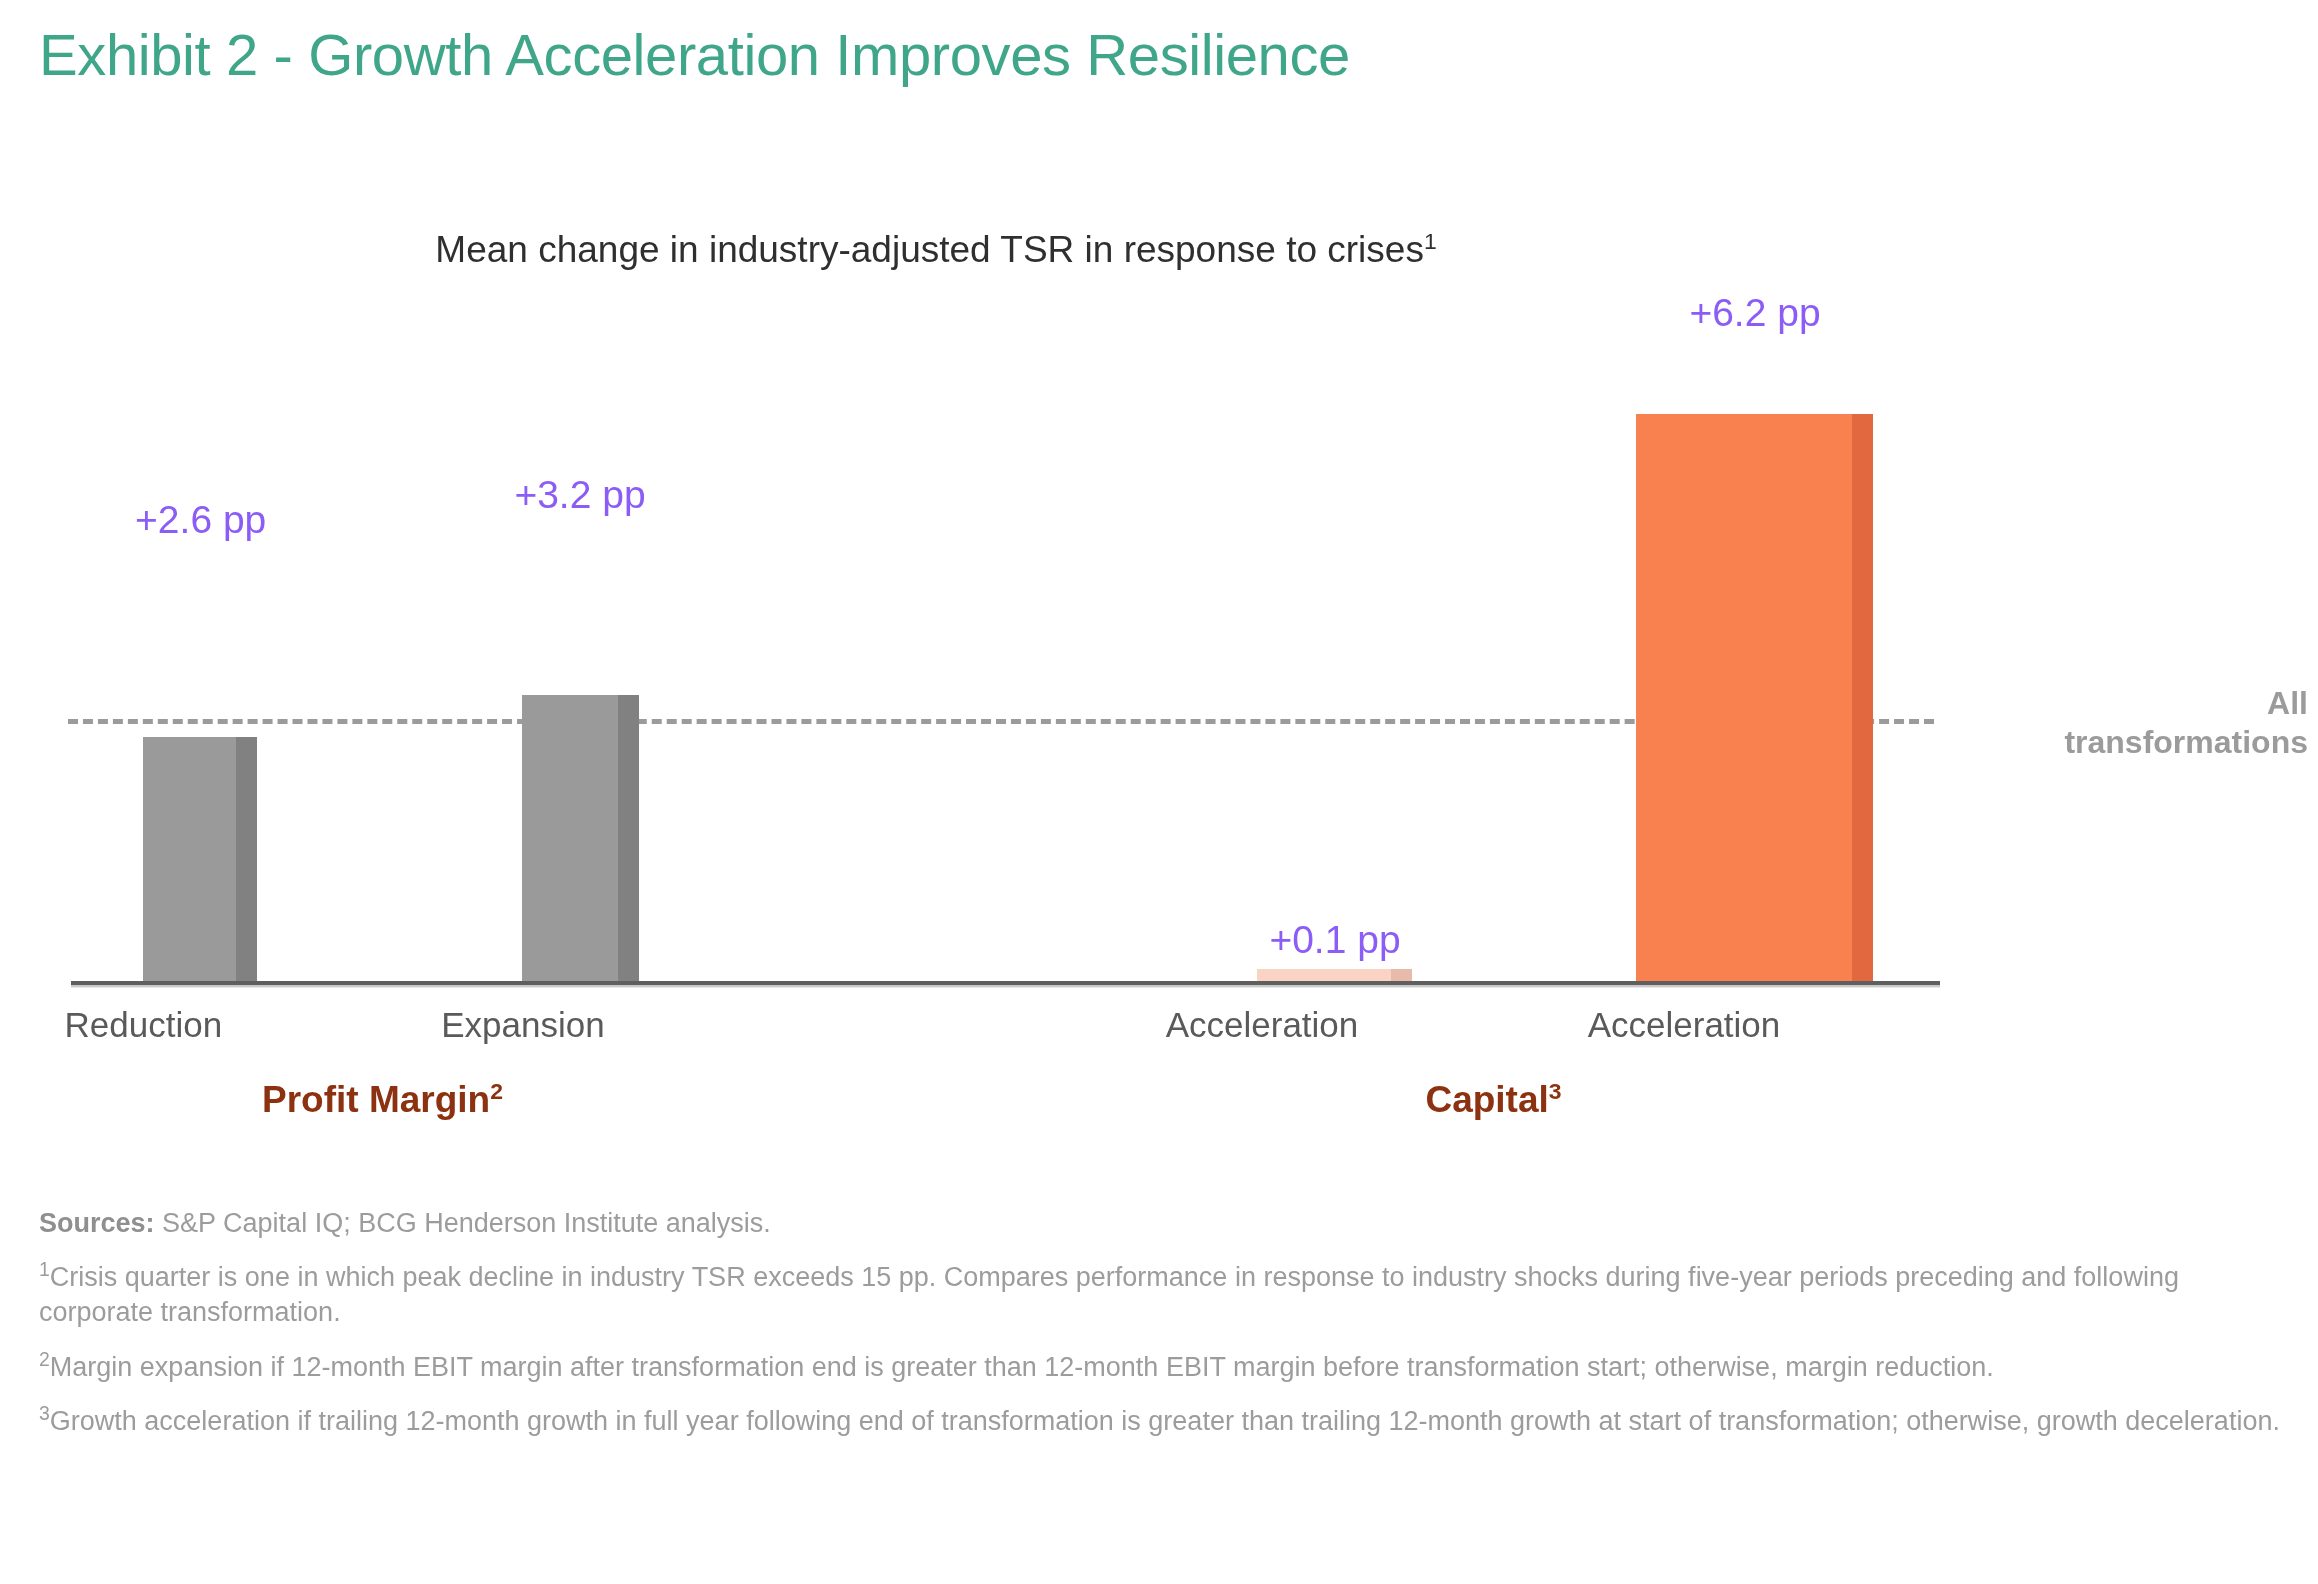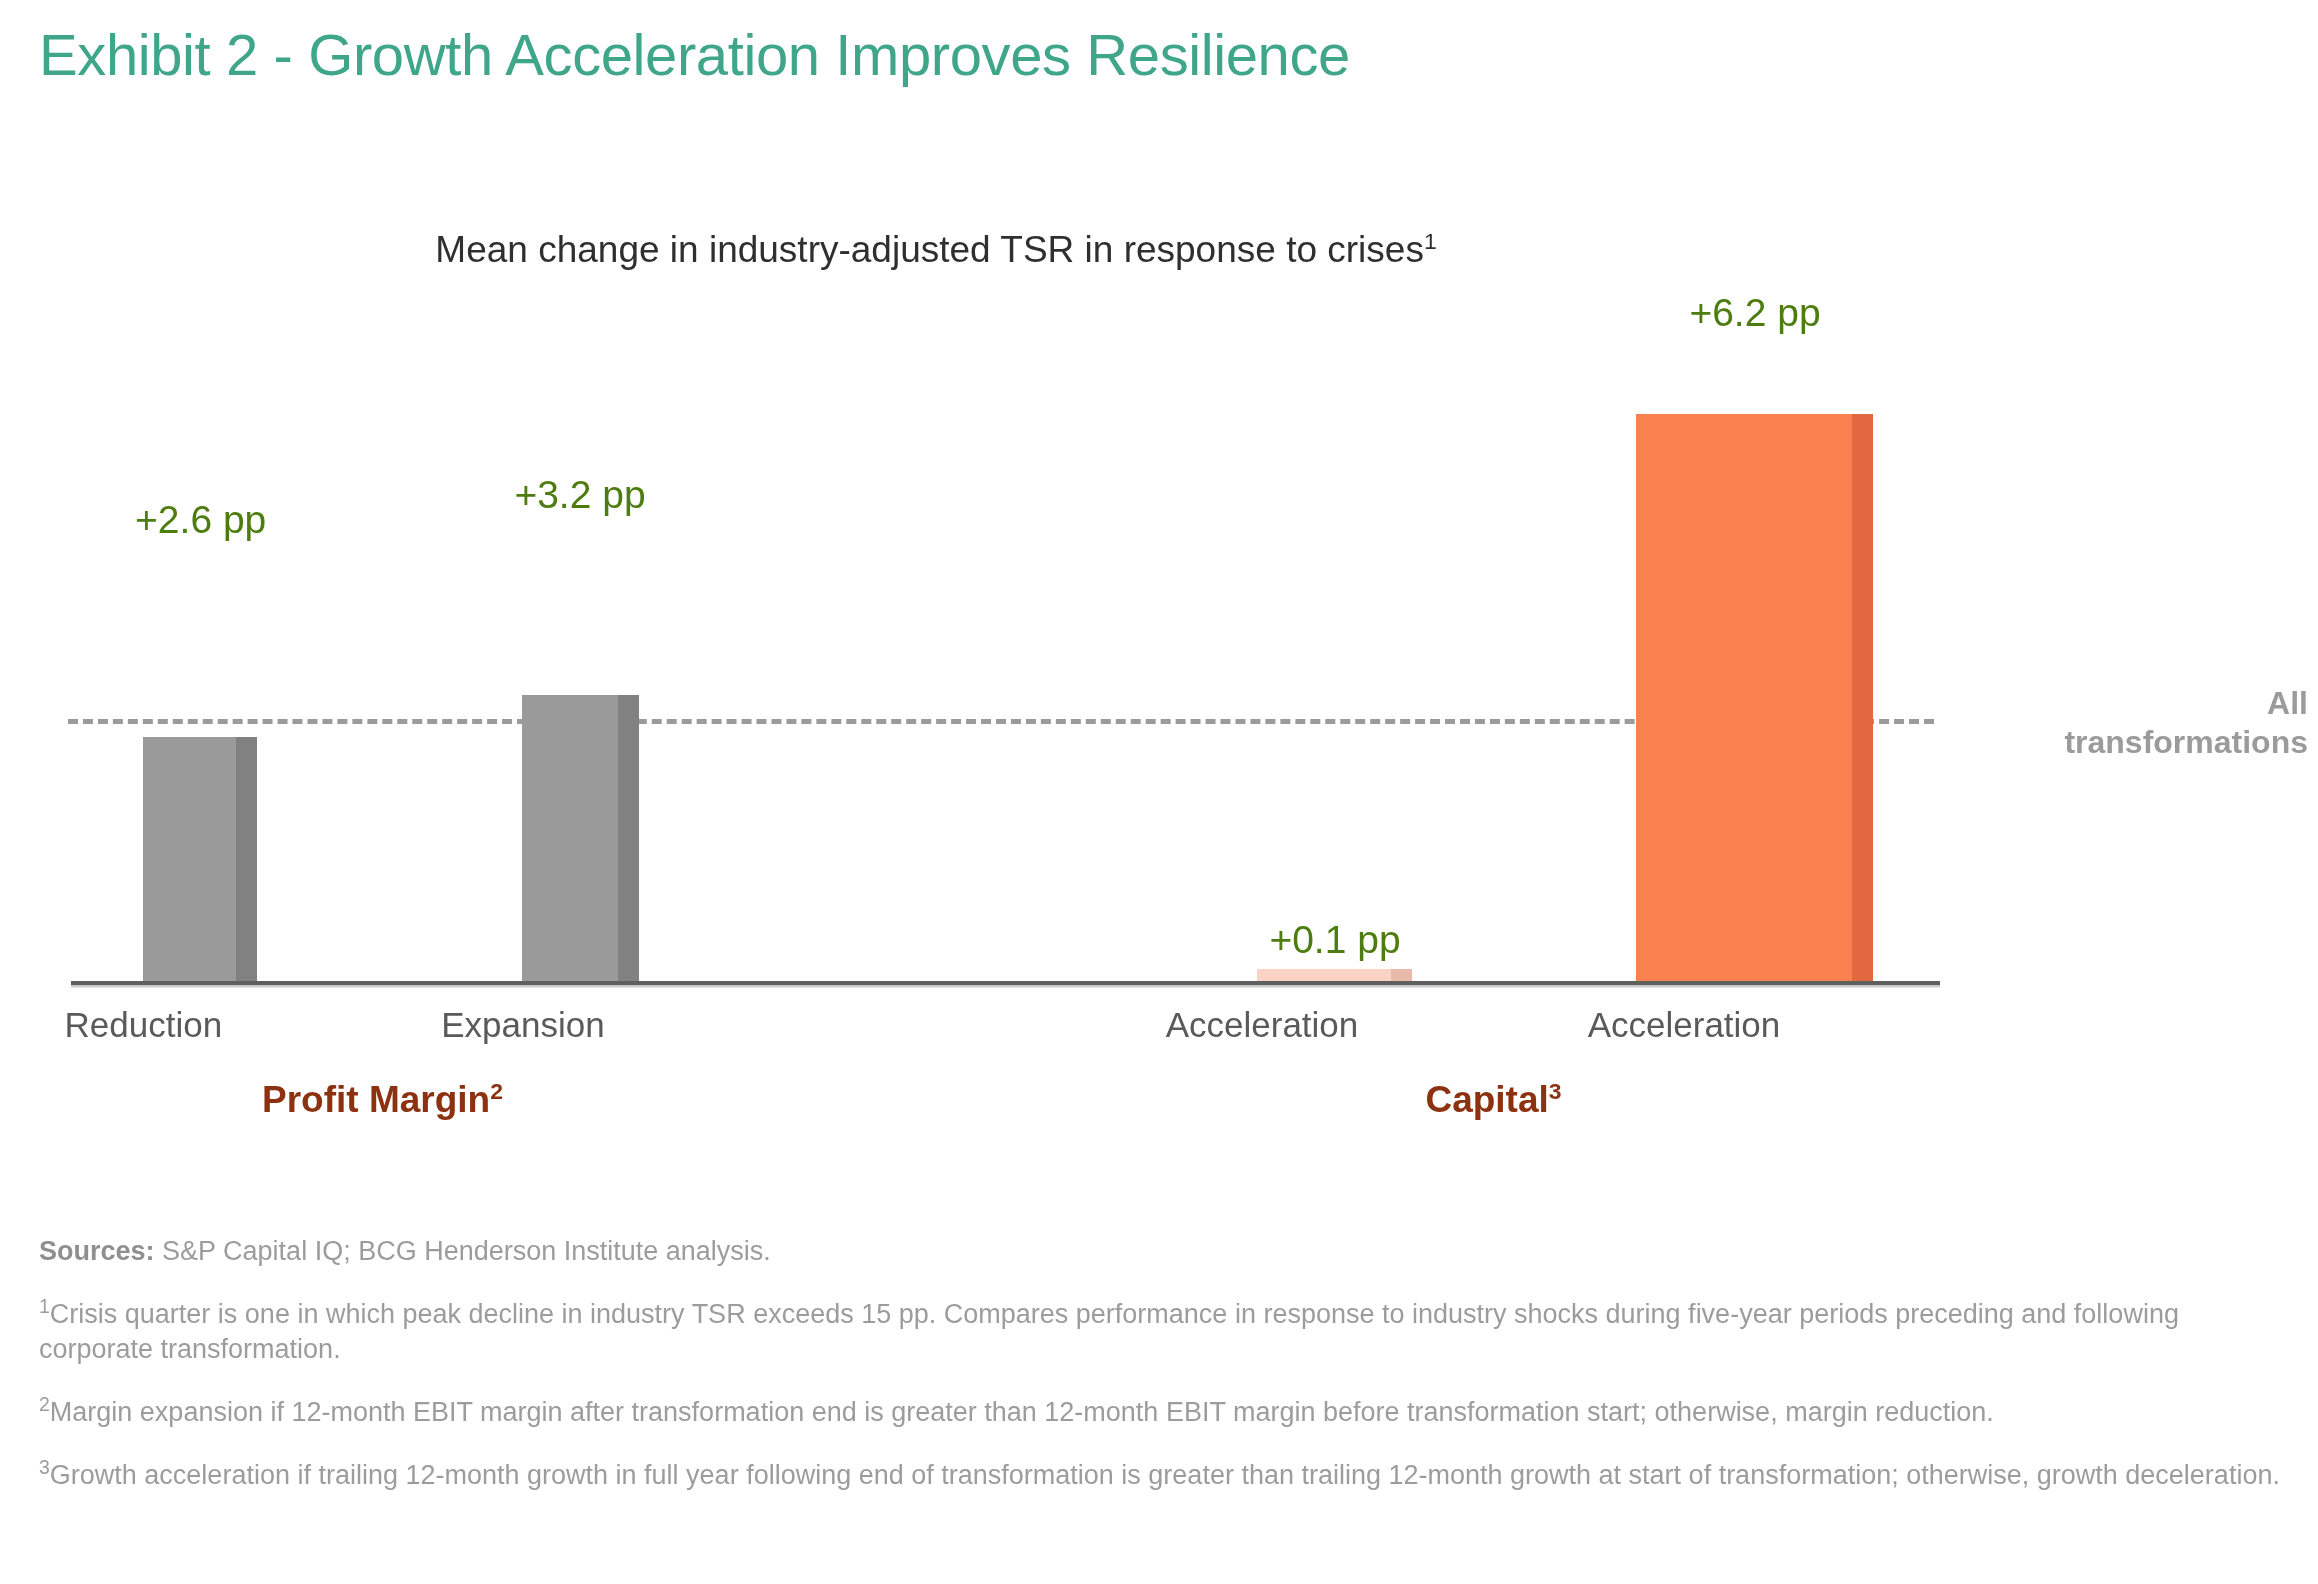--- a/index.html
+++ b/index.html
@@ -72,21 +72,21 @@
   .bar .edge {
     position: absolute;
     top: 0;
     bottom: 0;
     right: 0;
     width: 21px;
   }
   .bar-label {
     position: absolute;
     font-size: 39px;
-    color: #4d7c0f;
+    color: #8b5cf6;
     white-space: nowrap;
     text-align: center;
   }
   .cat-label {
     position: absolute;
     font-size: 35px;
     color: #5a5a5a;
     white-space: nowrap;
     text-align: center;
   }
@@ -150,21 +150,20 @@
     position: absolute;
     left: 39px;
     top: 1206px;
     width: 2246px;
     color: #9c9c9c;
     font-size: 27px;
     line-height: 1.30;
   }
   #footnotes .fn {
     margin-bottom: 19.3px;
-    margin-top: 28px;
   }
   #footnotes .fn:last-child { margin-bottom: 0; }
   #footnotes .src-label {
     font-weight: 700;
     color: #8f8f8f;
   }
   #footnotes .sup {
     font-size: 0.72em;
     vertical-align: super;
     line-height: 0;

